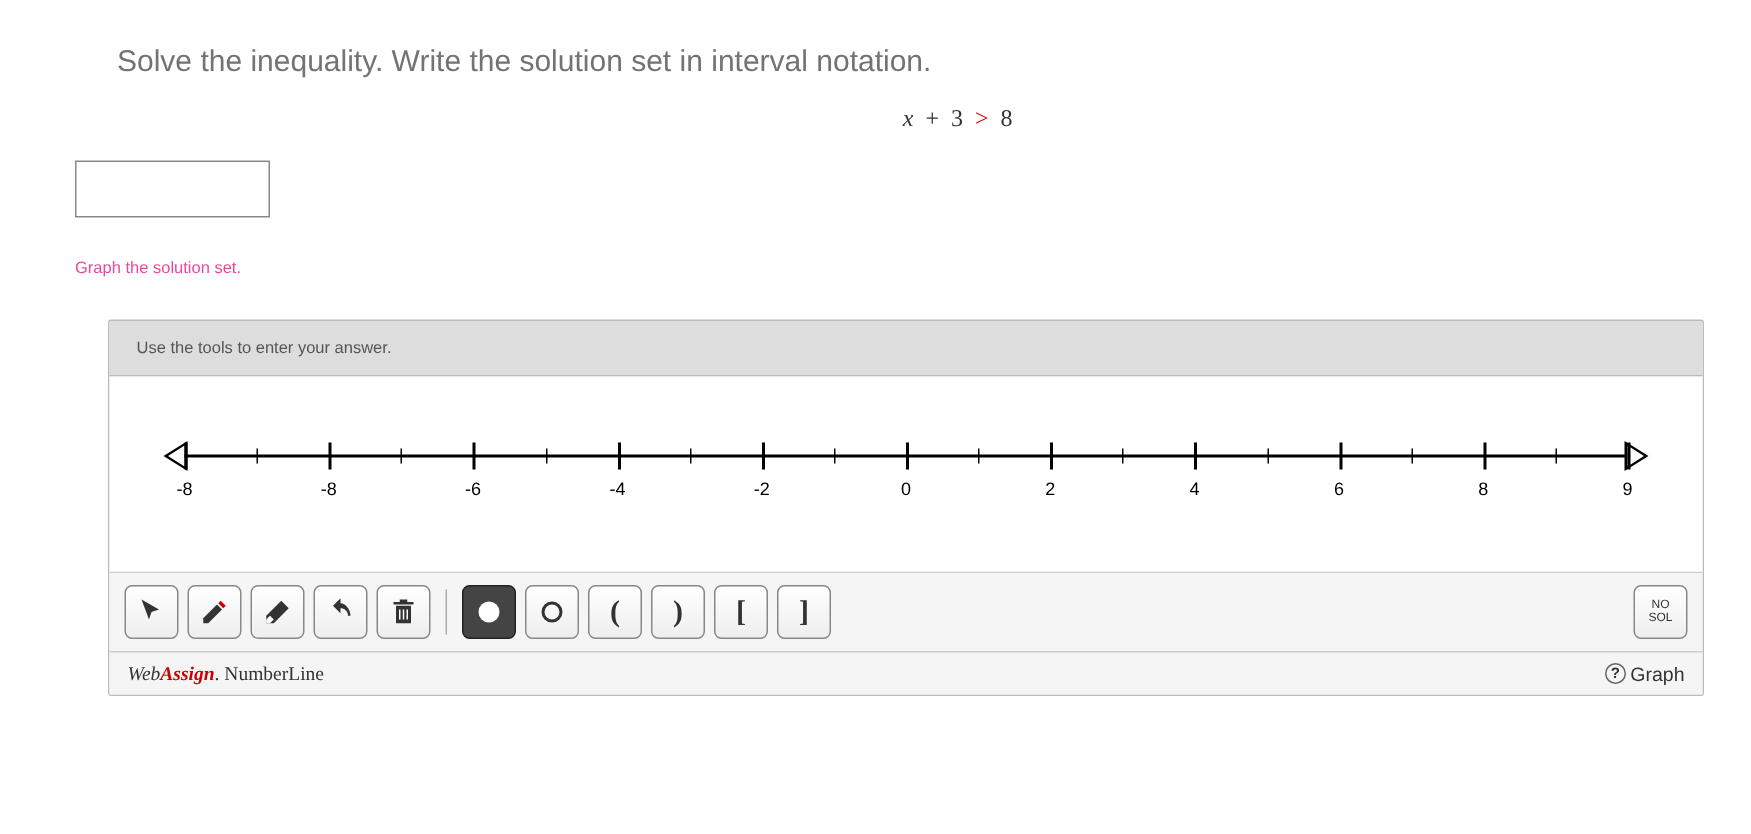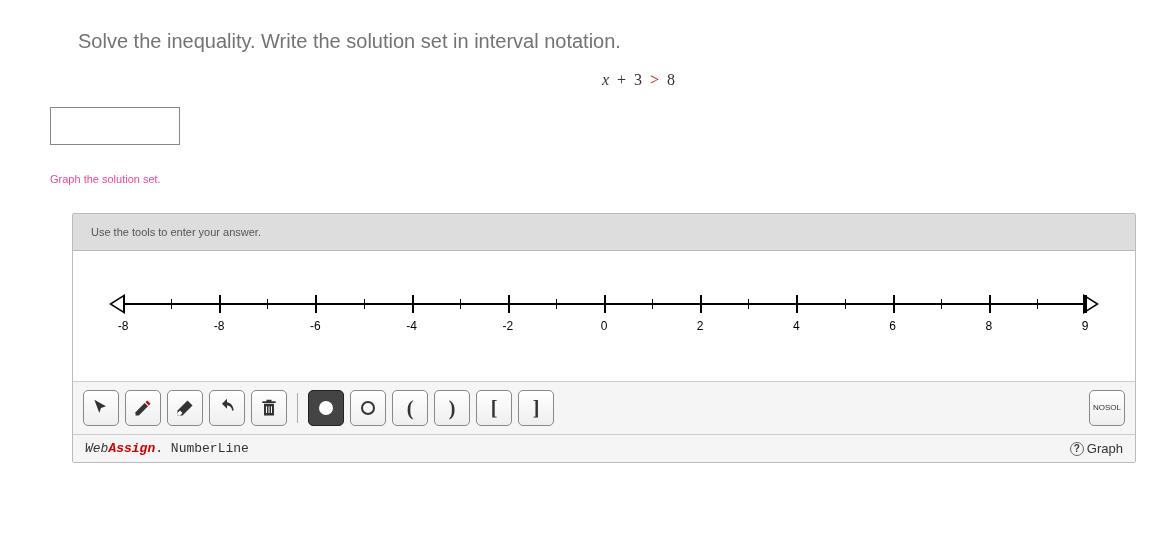--- a/index.html
+++ b/index.html
@@ -156,36 +156,36 @@
     .tool-btn svg { width: 20px; height: 20px; }
     .spacer { flex: 1; }
     .nosol-btn {
       width: 36px; height: 36px;
       border: 1px solid #888;
       border-radius: 5px;
       background: linear-gradient(#fff,#eee);
       font-size: 8px;
       line-height: 1.1;
       display: flex;
-      flex-direction: row;
+      flex-direction: column;
       align-items: center;
       justify-content: center;
       cursor: pointer;
       text-align:center;
     }
     .footer-bar {
       background: #f5f5f5;
       border-top: 1px solid #ccc;
       padding: 6px 12px;
       display: flex;
       align-items: center;
       justify-content: space-between;
       font-size: 13px;
     }
-    .brand { font-family: Liberation Mono, monospace; font-size: 13px; color:#333;}
+    .brand { font-family: Liberation Serif, serif; font-size: 13px; color:#333;}
     .brand .web { font-weight: normal; font-style: italic;}
     .brand .assign { font-weight: bold; color: #c00; font-style: italic;}
     .brand .dot { color:#333; }
     .brand .nl { font-style: normal; font-weight: normal; color:#333;}
     .help-link {
       color: #333;
       cursor: pointer;
       display: flex;
       align-items: center;
       gap: 3px;

